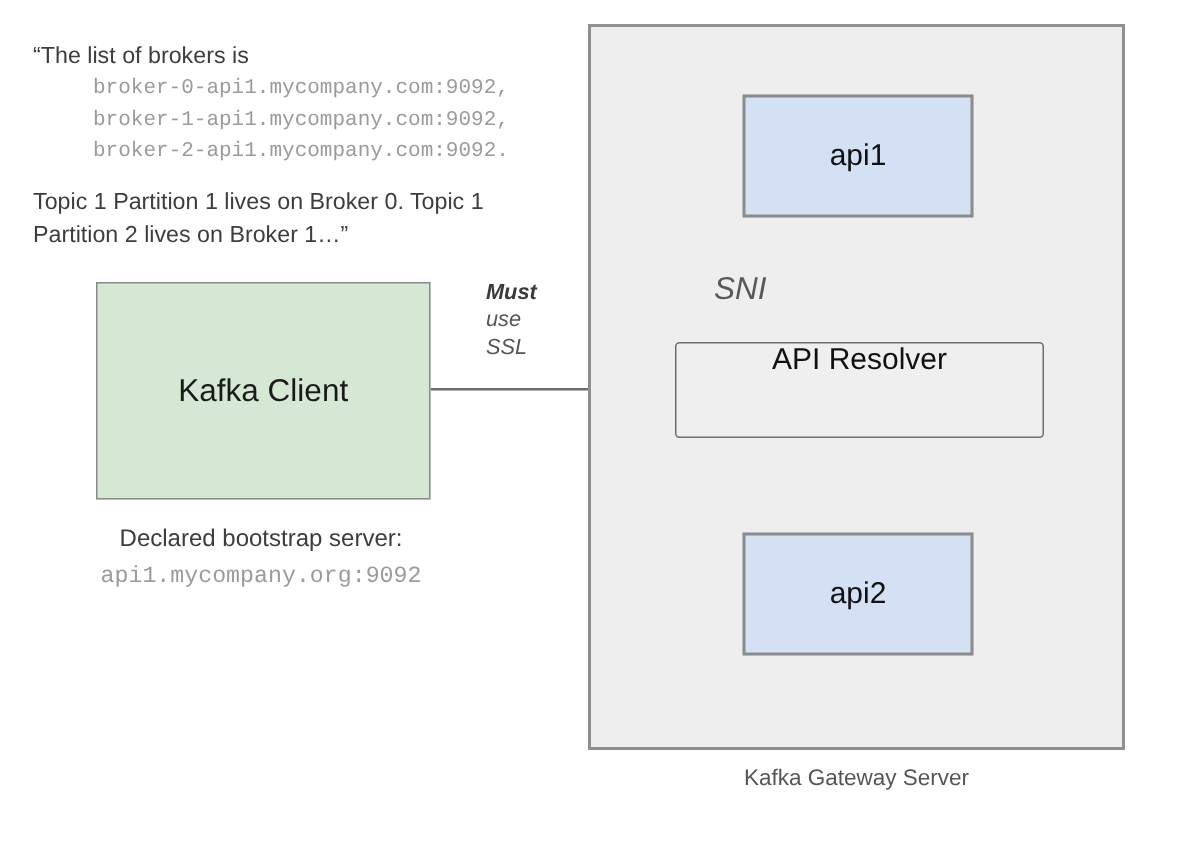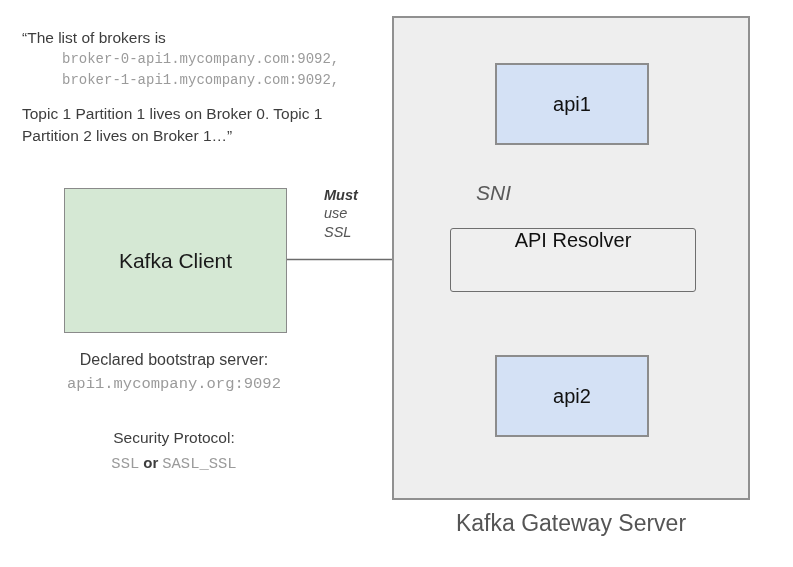--- a/index.html
+++ b/index.html
@@ -206,21 +206,21 @@
     font-family: "Liberation Sans", sans-serif;
   }
 
   
   #gateway-caption {
     position: absolute;
     left: 392px;
     top: 510px;
     width: 358px;
     text-align: center;
-    font-size: 23px;
+    font-size: 15px;
     color: #555555;
     font-family: "Liberation Sans", sans-serif;
   }
 
   
   #connectors {
     position: absolute;
     left: 0;
     top: 0;
     width: 793px;
@@ -242,44 +242,41 @@
 
     <line x1="287" y1="259.5" x2="448" y2="259.5" stroke="#6b6b6b" stroke-width="1.6" marker-end="url(#arrowhead)"></line>
 
     <line x1="573" y1="228" x2="573" y2="162" stroke="#6b6b6b" stroke-width="1.6" marker-end="url(#arrowhead)"></line>
   </svg>
 
   <div id="quote-block">
     <span class="line l-sans">“The list of brokers is</span>
     <span class="line l-mono">broker-0-api1.mycompany.com:9092,</span>
     <span class="line l-mono">broker-1-api1.mycompany.com:9092,</span>
+    <span class="line l-mono">broker-2-api1.mycompany.com:9092.</span>
     <span class="gap"></span>
     <span class="line l-sans">Topic 1 Partition 1 lives on Broker 0. Topic 1</span>
     <span class="line l-sans">Partition 2 lives on Broker 1…”</span>
   </div>
 
   <div id="must-use-ssl">
     <span class="l1">Must</span>
     <span class="l2">use</span>
     <span class="l3">SSL</span>
   </div>
 
   <div id="kafka-client-box">
     <span class="label">Kafka Client</span>
   </div>
 
   <div id="bootstrap-caption">
     <span class="l-sans">Declared bootstrap server:</span>
     <span class="l-mono">api1.mycompany.org:9092</span>
   </div>
 
-  <div id="security-caption">
-    <span class="l-sans">Security Protocol:</span>
-    <span class="proto-row"><span class="proto">SSL</span><span class="orword">or</span><span class="proto">SASL_SSL</span></span>
-  </div>
 
   <div id="gateway-container"></div>
 
   <div id="api1-box" class="api-box">
     <span class="label">api1</span>
   </div>
 
   <div id="api2-box" class="api-box">
     <span class="label">api2</span>
   </div>

